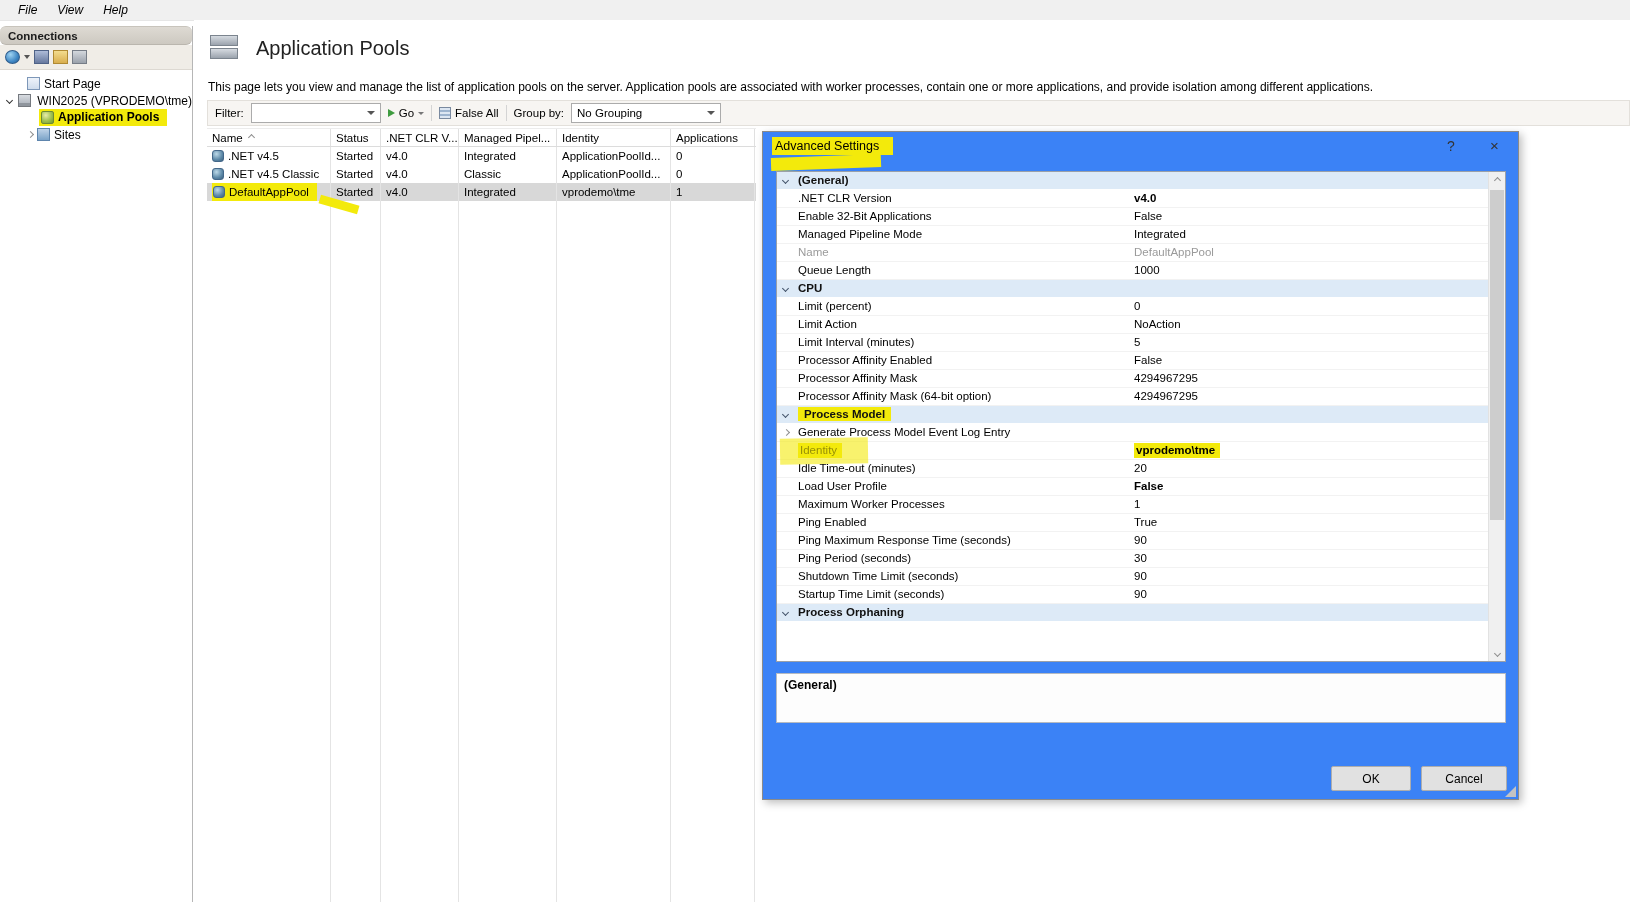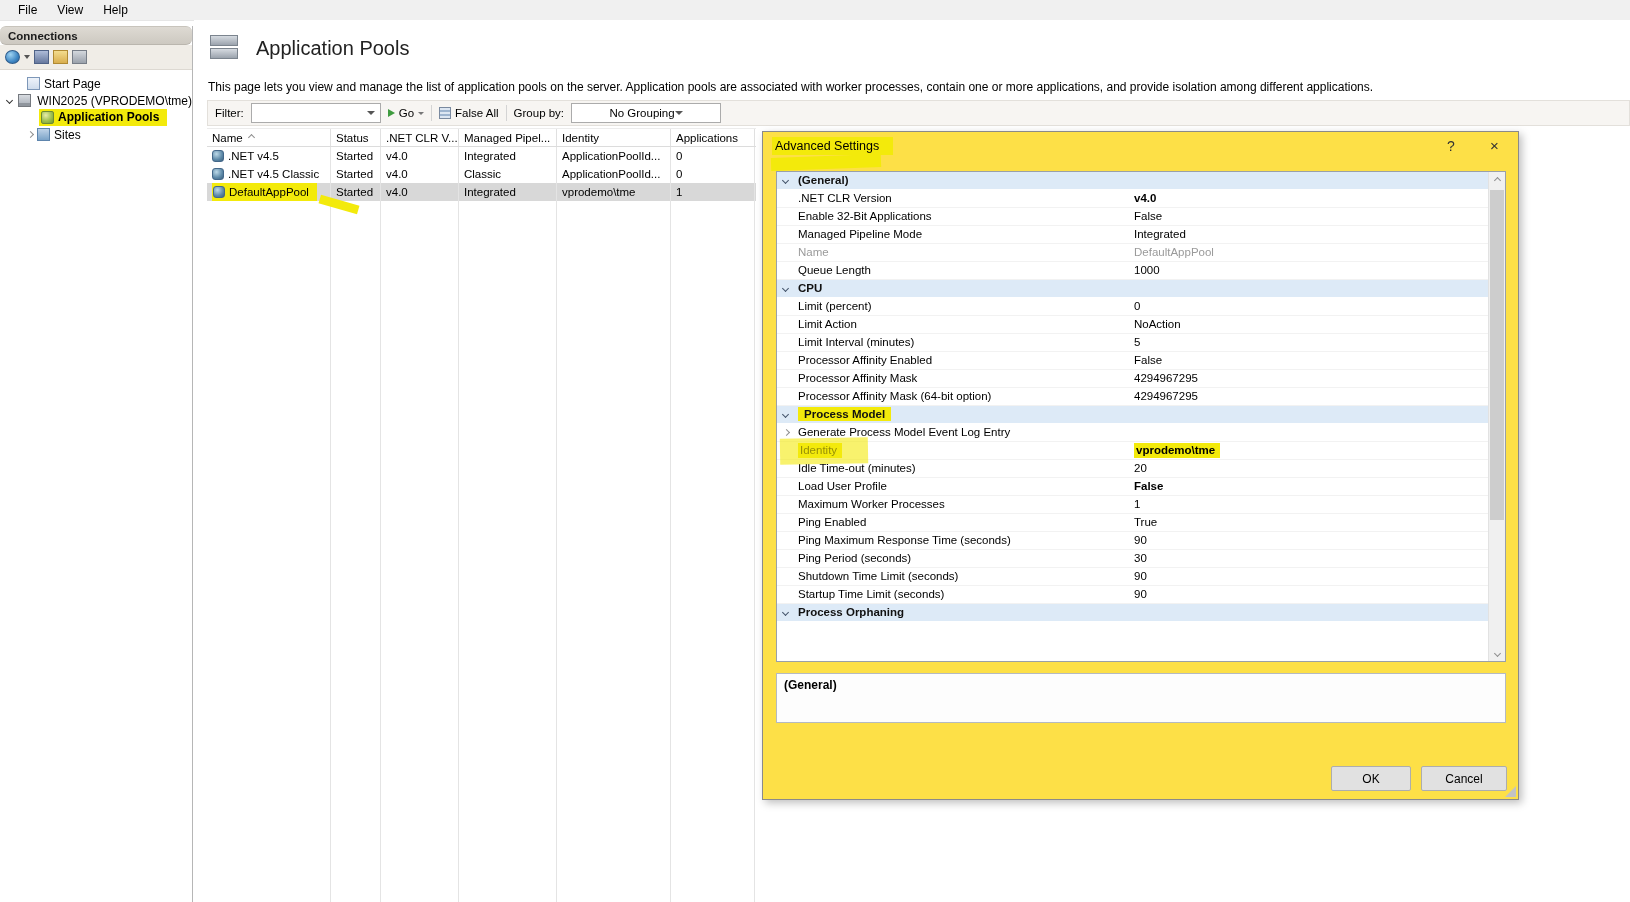--- a/index.html
+++ b/index.html
@@ -1,20 +1,20 @@
 <!DOCTYPE html>
 <html><head>
 <meta charset="utf-8">
 <style>
   *{margin:0;padding:0;box-sizing:border-box;}
   html,body{width:1630px;height:902px;}
   body{font-family:"Liberation Sans","DejaVu Sans",sans-serif;background:#fff;color:#000;position:relative;overflow:hidden;font-size:12px;}
 
   
-  .menubar{position:absolute;top:0;left:0;right:0;height:21px;background:#f0f0f0;border-bottom:1px solid #e6e6e6;display:flex;align-items:center;padding-left:8px;}
+  .menubar{position:absolute;top:0;left:0;right:0;height:21px;background:#f0f0f0;border-bottom:1px solid #e6e6e6;display:flex;align-items:center;padding-left:8px;font-style:italic;}
   .menubar span{padding:0 10px;line-height:21px;cursor:default;}
 
   
   .sidebar{position:absolute;left:0;top:26px;bottom:0;width:193px;background:#fff;border-right:1px solid #b6b6b6;}
   .sidebar-header{height:19px;background:linear-gradient(#dedad3,#cdc9c1);border-top:1px solid #c8c4bc;border-bottom:1px solid #bab6ae;font-weight:bold;font-size:11.5px;line-height:18px;padding-left:8px;color:#1a1a1a;border-radius:6px;}
   .sidebar-toolbar{height:25px;background:#f0ede7;border-bottom:1px solid #ddd9d2;display:flex;align-items:center;gap:4px;padding-left:5px;}
   .tbi{display:inline-block;width:15px;height:14px;}
   .tb-connect{background:radial-gradient(circle at 35% 30%,#9fd3f2,#3f87c4 60%,#2b5f93);border-radius:50%;border:1px solid #2d5c8c;}
   .tb-save{background:linear-gradient(#aebcd8,#67799e);border:1px solid #4f6286;}
   .tb-open{background:linear-gradient(#f3dc8e,#d9ae4e);border:1px solid #b08a33;}
@@ -50,21 +50,21 @@
   .main{position:absolute;left:194px;top:20px;right:0;bottom:0;background:#fff;}
   .page-icon{position:absolute;left:14px;top:12px;width:34px;height:30px;}
   .page-icon i{position:absolute;left:2px;width:28px;height:11px;background:linear-gradient(#d6dbe1,#9ba3ad);border:1px solid #7b848e;display:block;}
   .pi-a{top:3px;}.pi-b{top:16px;}
   .page-title{position:absolute;left:62px;top:17px;font-size:20px;color:#222;}
   .page-desc{position:absolute;left:14px;top:60px;right:20px;font-size:12px;white-space:nowrap;overflow:hidden;}
 
   .filterbar{position:absolute;left:13px;right:0;top:80px;height:26px;background:#f7f5f2;border:1px solid #e3e0db;display:flex;align-items:center;gap:7px;padding-left:7px;font-size:11.5px;}
   .combo{display:inline-flex;align-items:center;justify-content:space-between;background:#fff;border:1px solid #ababab;height:20px;padding:0 5px;}
   .f-combo{width:130px;}
-  .g-combo{width:150px;justify-content:center;}
+  .g-combo{width:150px;}
   .combo-caret{width:0;height:0;border-left:4px solid transparent;border-right:4px solid transparent;border-top:4px solid #555;}
   .go-group{display:inline-flex;align-items:center;gap:4px;cursor:default;}
   .go-icon{width:0;height:0;border-top:4px solid transparent;border-bottom:4px solid transparent;border-left:7px solid #3f9b3f;display:inline-block;}
   .mini-caret{width:0;height:0;border-left:3px solid transparent;border-right:3px solid transparent;border-top:3px solid #777;}
   .vsep{width:1px;height:16px;background:#d4d4d4;display:inline-block;}
   .showall{display:inline-flex;align-items:center;gap:4px;}
   .showall-icon{width:12px;height:12px;border:1px solid #7a8aa0;background:repeating-linear-gradient(#dce6f2 0 2px,#9db4cf 2px 4px);}
 
   
   .listview{position:absolute;left:13px;top:108px;width:549px;bottom:0;overflow:hidden;}
@@ -74,21 +74,21 @@
   .lv-row.selected{background:#d8d8d8;}
   .lv-cell{font-size:11.5px;line-height:18px;padding-left:5px;overflow:hidden;white-space:nowrap;}
   .lv-cell-name{display:flex;align-items:center;gap:4px;}
   .pool-icon{display:inline-block;width:12px;height:12px;border-radius:3px;background:radial-gradient(circle at 35% 30%,#bcd9e8,#5d89a8 60%,#3a607e);border:1px solid #44688a;flex:none;}
   .row-hl{display:inline-flex;align-items:center;gap:4px;padding:1px 8px 1px 1px;background:#f3ea0b;}
   .lv-lines{position:absolute;top:19px;bottom:0;left:0;width:549px;pointer-events:none;}
   .lv-line{position:absolute;top:0;bottom:0;width:1px;background:#e4e4e4;}
   .streak3{position:absolute;left:112px;top:72px;width:40px;height:9px;background:#f3ea0b;transform:rotate(16deg);}
 
   
-  .dialog{position:absolute;left:762px;top:131px;width:757px;height:669px;background:#fde047;border:1px solid #8a8a8a;box-shadow:3px 3px 8px rgba(0,0,0,.25);z-index:20;}
+  .dialog{position:absolute;left:762px;top:131px;width:757px;height:669px;background:#3b82f6;border:1px solid #8a8a8a;box-shadow:3px 3px 8px rgba(0,0,0,.25);z-index:20;}
   .streak1{position:absolute;left:8px;top:24px;width:110px;height:13px;background:#f3ea0b;transform:rotate(-2deg);}
   .dlg-title{position:absolute;left:9px;top:7px;font-size:12.5px;z-index:2;}
   .dlg-title-hl{padding:2px 14px 2px 3px;}
   .dlg-help{position:absolute;left:684px;top:6px;font-size:14px;color:#333;cursor:default;}
   .dlg-close{position:absolute;left:727px;top:5px;font-size:15px;color:#333;cursor:default;}
   #propgrid{position:absolute;left:13px;top:39px;width:730px;height:491px;background:#fff;border:1px solid #9aa0a8;overflow:hidden;}
   #propgrid-rows{position:absolute;left:0;top:0;right:17px;bottom:0;}
   .pg-row{position:relative;height:18px;line-height:17px;font-size:11.5px;padding-left:21px;border-bottom:1px solid #f2f2f2;background:#fff;white-space:nowrap;}
   .pg-row.pg-header{background:#ddeaf7;font-weight:bold;border-bottom:1px solid #fff;color:#111;}
   .pg-row .chev{position:absolute;top:6px;}

